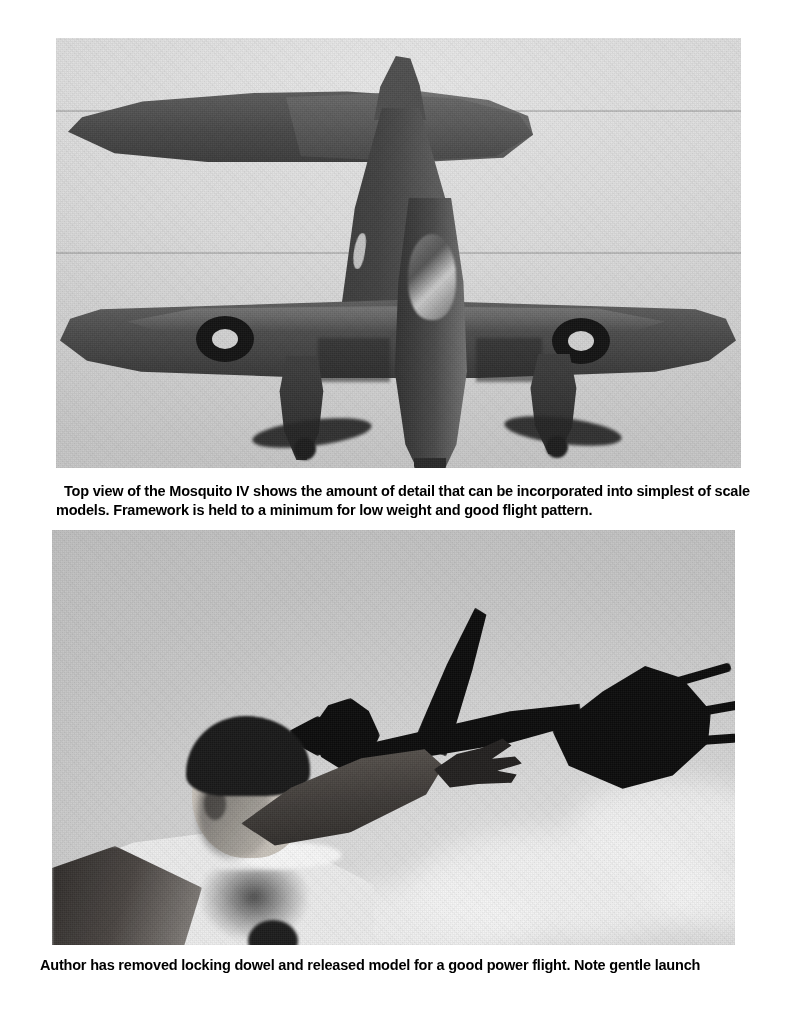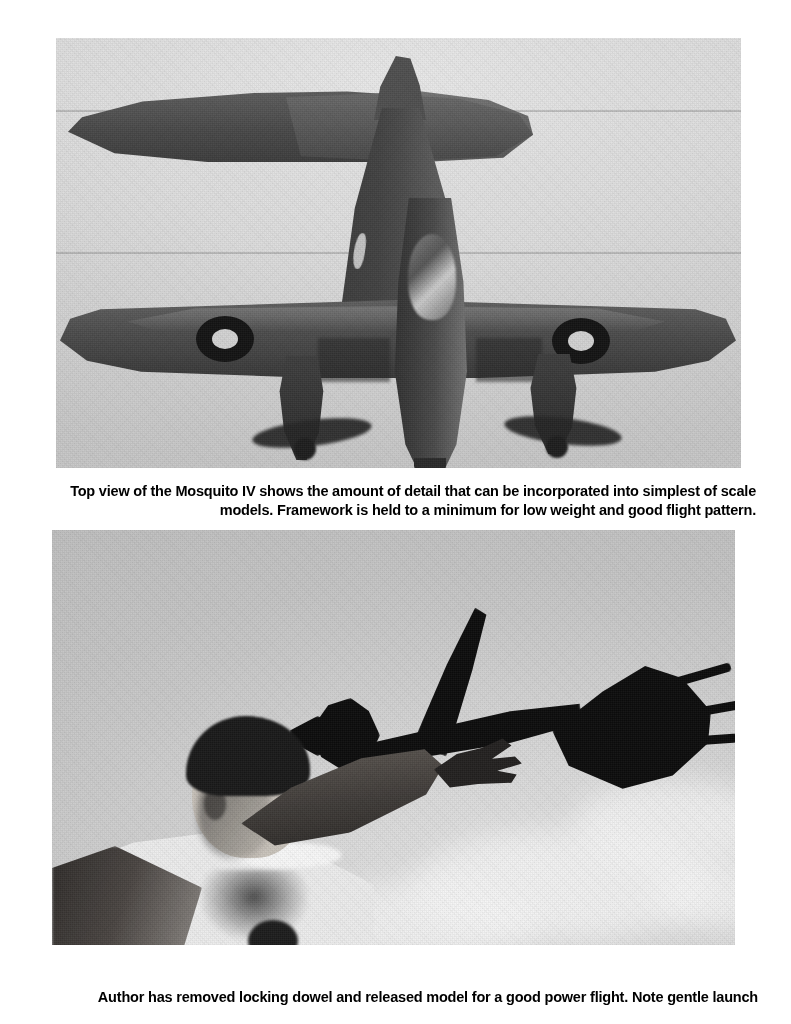--- a/index.html
+++ b/index.html
@@ -13,21 +13,20 @@
     height: 1024px;
     position: relative;
     font-family: "Liberation Sans", sans-serif;
     overflow: hidden;
   }
 
   .page {
     position: absolute;
     inset: 0;
     background: #ffffff;
-    text-align: right;
   }
 
   
   .photo {
     position: absolute;
     overflow: hidden;
     background: #c9c9c9;
   }
 
   
@@ -226,24 +225,23 @@
     letter-spacing: -0.2px;
     font-stretch: condensed;
   }
   #caption-one {
     left: 56px;
     top: 482px;
     width: 700px;
     text-indent: 8px;
   }
   #caption-two {
-    left: 52px;
+    left: 40px;
     top: 956px;
     width: 706px;
-    margin-top: 32px;
   }
 
   
   #photo-two {
     left: 52px;
     top: 530px;
     width: 683px;
     height: 415px;
     background:
       radial-gradient(130% 110% at 70% 85%, #e4e4e4 0%, #d3d3d3 38%, #c4c4c4 68%, #bdbdbd 100%);

